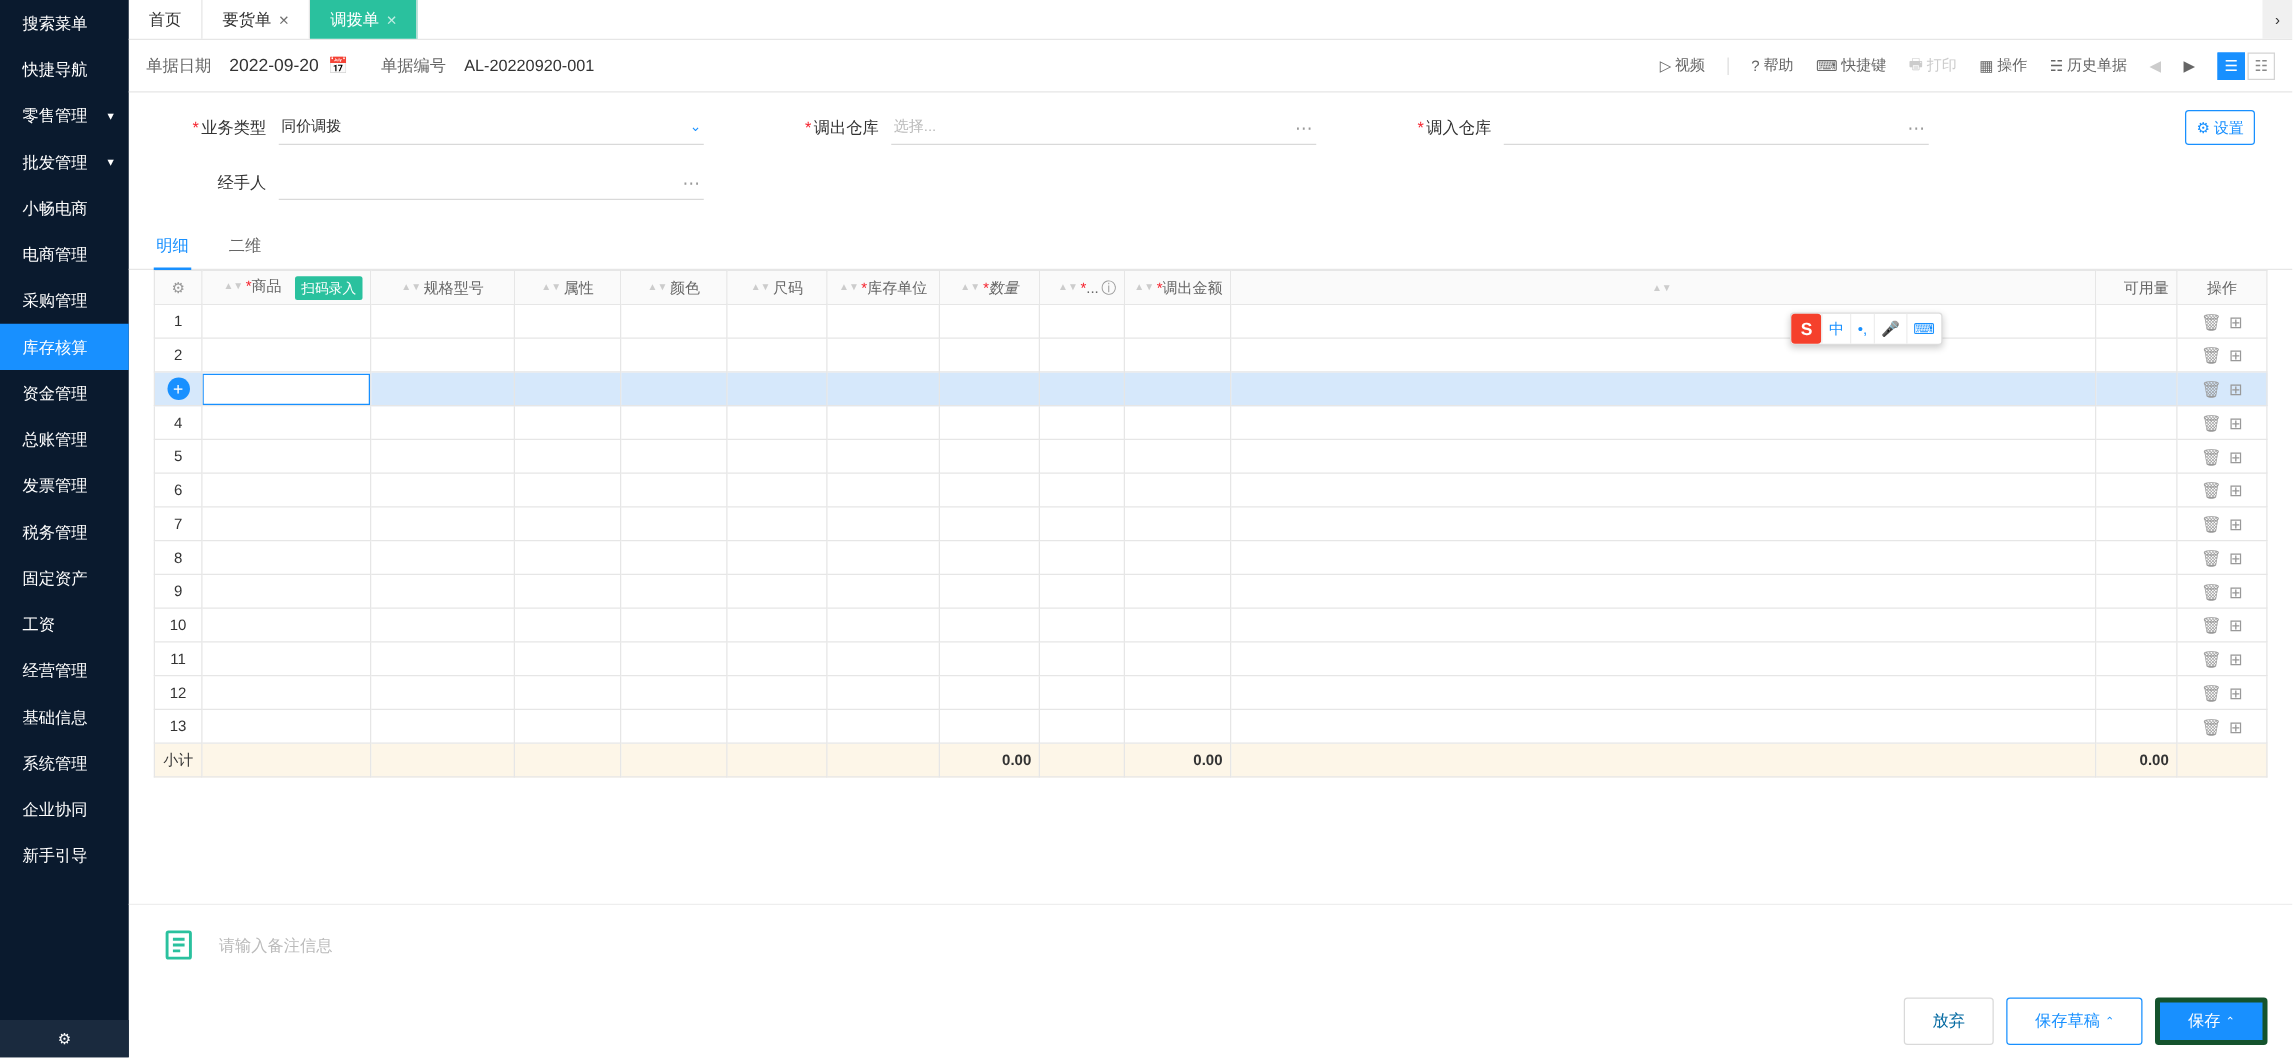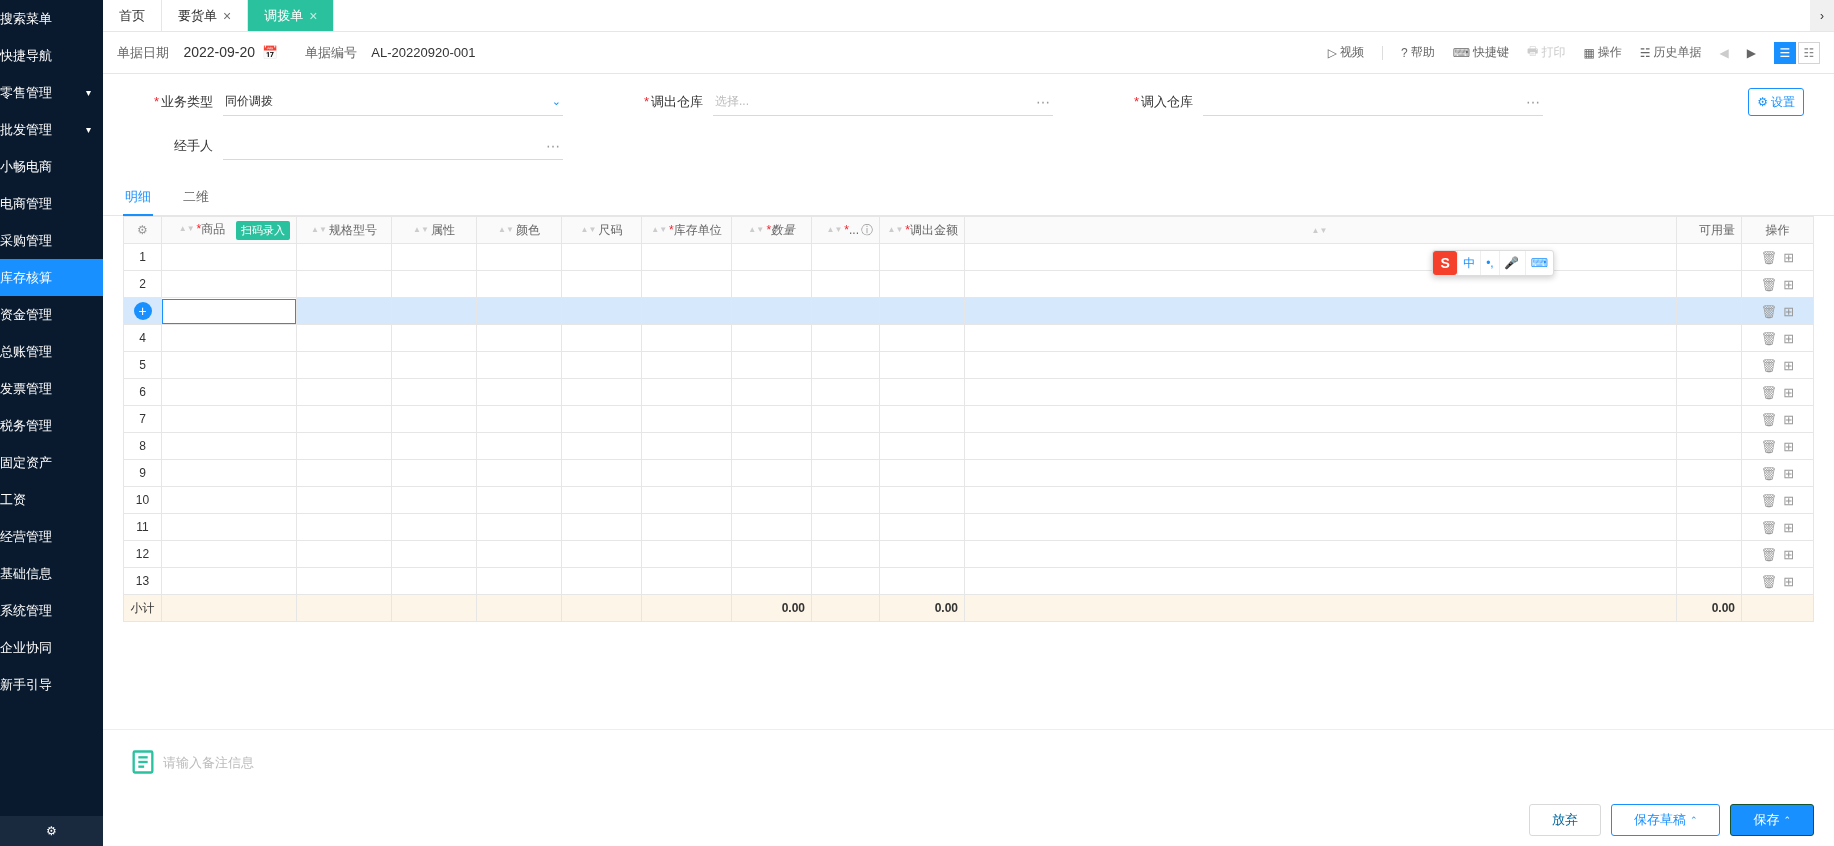--- a/index.html
+++ b/index.html
@@ -1,21 +1,21 @@
 <!DOCTYPE html>
 <html><head>
 <meta charset="utf-8">
 <style>
 * { box-sizing: border-box; margin: 0; padding: 0; }
 body { font-family: "Microsoft YaHei", Arial, sans-serif; font-size: 12px; color: #333; background: #fff; overflow: hidden; }
 .app { display: flex; height: 846px; width: 1834px; }
 
 
 .sidebar { width: 103px; background: #0a1a2e; color: #fff; display: flex; flex-direction: column; }
-.side-item { height: 37px; display: flex; align-items: center; font-size: 13px; cursor: pointer; position: relative; }
+.side-item { height: 37px; display: flex; align-items: center; padding-left: 18px; font-size: 13px; cursor: pointer; position: relative; }
 .side-item.active { background: #1890ff; }
 .side-item .caret { position: absolute; right: 12px; font-size: 10px; }
 .side-footer { margin-top: auto; height: 30px; display: flex; align-items: center; justify-content: center; background: #1a2a3e; }
 
 
 .main { flex: 1; display: flex; flex-direction: column; min-width: 0; }
 
 
 .tabs { height: 32px; display: flex; align-items: stretch; border-bottom: 1px solid #e6e6e6; }
 .tab { padding: 13px 16px; display: flex; align-items: center; gap: 6px; font-size: 13px; cursor: pointer; border-right: 1px solid #e6e6e6; }
@@ -55,21 +55,21 @@
 
 
 .table-wrap { flex: 1; overflow: auto; padding: 0 20px; }
 table { border-collapse: collapse; width: 100%; table-layout: fixed; }
 th, td { border: 1px solid #e6e6e6; height: 27px; font-size: 12px; padding: 0 6px; }
 th { background: #fafafa; font-weight: normal; color: #666; position: relative; }
 th .sort { color: #ccc; font-size: 8px; display: inline-flex; flex-direction: column; line-height: 6px; vertical-align: middle; margin-right: 2px; }
 th .req { color: #f5222d; }
 .col-idx { width: 38px; text-align: center; }
 .col-prod { width: 135px; }
-.col-spec { width: 95px; }
+.col-spec { width: 115px; }
 .col-attr { width: 85px; }
 .col-color { width: 85px; }
 .col-size { width: 80px; }
 .col-unit { width: 90px; }
 .col-qty { width: 80px; text-align: center; font-style: italic; }
 .col-price { width: 68px; text-align: right; }
 .col-amount { width: 85px; text-align: right; }
 .col-blank { }
 .col-avail { width: 65px; text-align: right; }
 .col-ops { width: 72px; text-align: center; }
@@ -78,31 +78,31 @@
 tr.active-row .col-prod .cell-input { border: 1px solid #1890ff; height: 25px; width: 100%; }
 .row-add { display: inline-flex; width: 18px; height: 18px; background: #1890ff; color: #fff; border-radius: 50%; align-items: center; justify-content: center; font-size: 14px; cursor: pointer; }
 .barcode-btn { background: #2ac19e; color: #fff; padding: 2px 5px; border-radius: 2px; font-size: 11px; float: right; cursor: pointer; }
 .row-icon { color: #999; cursor: pointer; margin: 0 3px; font-size: 13px; }
 .gear { color: #999; cursor: pointer; }
 .info-icon { color: #999; margin-left: 2px; }
 tr.subtotal td { background: #fdf6e8; font-weight: normal; }
 tr.subtotal .num { text-align: right; font-weight: bold; }
 
 
-.remarks { display: flex; align-items: center; padding: 12px 20px; gap: 0; border-top: 1px solid #eee; }
+.remarks { display: flex; align-items: center; padding: 12px 20px; gap: 12px; border-top: 1px solid #eee; }
 .remarks .note-icon { width: 40px; height: 40px; display: flex; flex-direction: column; align-items: center; justify-content: center; color: #2ac19e; }
 .remarks input { flex: 1; border: none; outline: none; font-size: 13px; color: #333; }
 .remarks input::placeholder { color: #bbb; }
 
 
 .footer { display: flex; justify-content: flex-end; gap: 10px; padding: 10px 20px; }
 .btn { padding: 6px 22px; border-radius: 3px; font-size: 13px; cursor: pointer; display: flex; align-items: center; gap: 4px; }
 .btn-default { border: 1px solid #d9d9d9; background: #fff; color: #0369a1; }
 .btn-outline { border: 1px solid #1890ff; background: #fff; color: #1890ff; }
-.btn-primary { border: 1px solid #14532d; background: #1890ff; color: #fff; }
+.btn-primary { border: 4px solid #14532d; background: #1890ff; color: #fff; }
 .btn .up { font-size: 9px; }
 
 
 .ime { position: absolute; right: 280px; top: 250px; display: flex; align-items: center; background: #fff; border: 1px solid #ddd; border-radius: 3px; box-shadow: 0 2px 6px rgba(0,0,0,.2); height: 26px; }
 .ime .s-logo { width: 24px; height: 24px; background: #f5402c; color: #fff; display: flex; align-items: center; justify-content: center; font-weight: bold; font-size: 14px; border-radius: 3px; }
 .ime .ime-item { padding: 0 5px; font-size: 12px; color: #1890ff; border-left: 1px solid #eee; height: 100%; display: flex; align-items: center; cursor: pointer; }
 </style>
 </head>
 <body>
 

